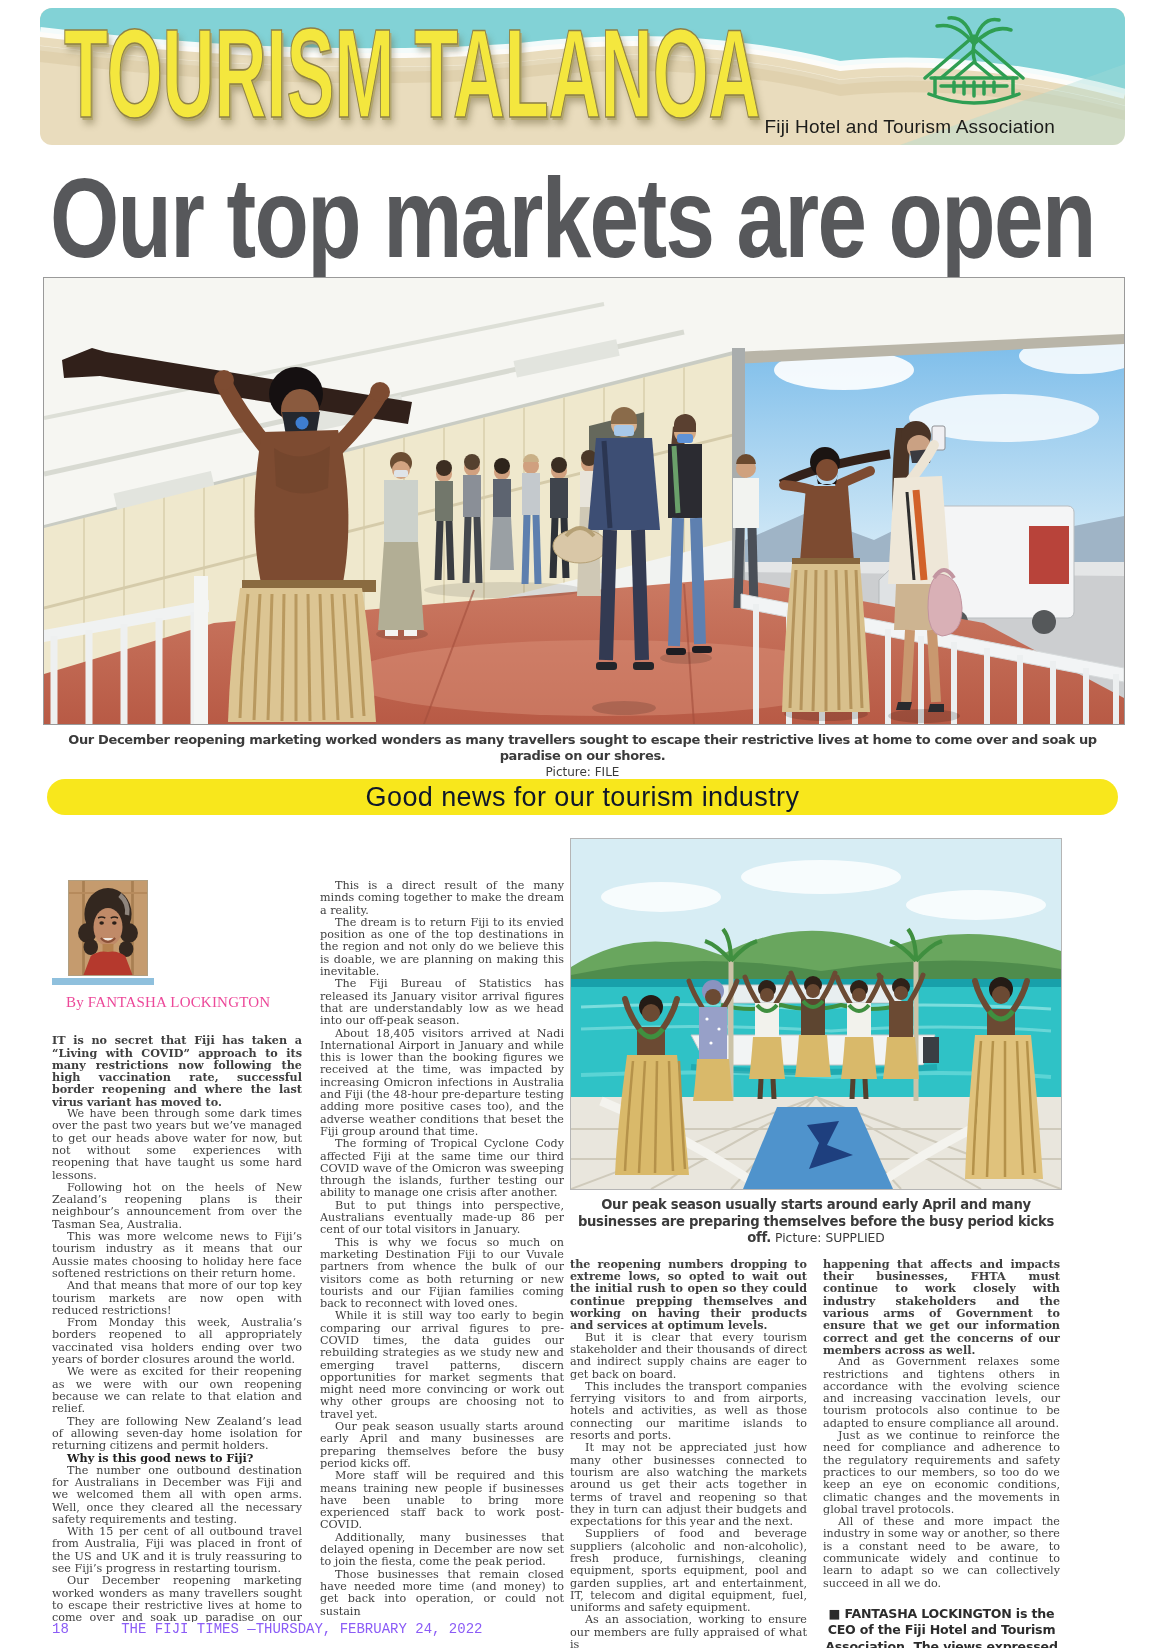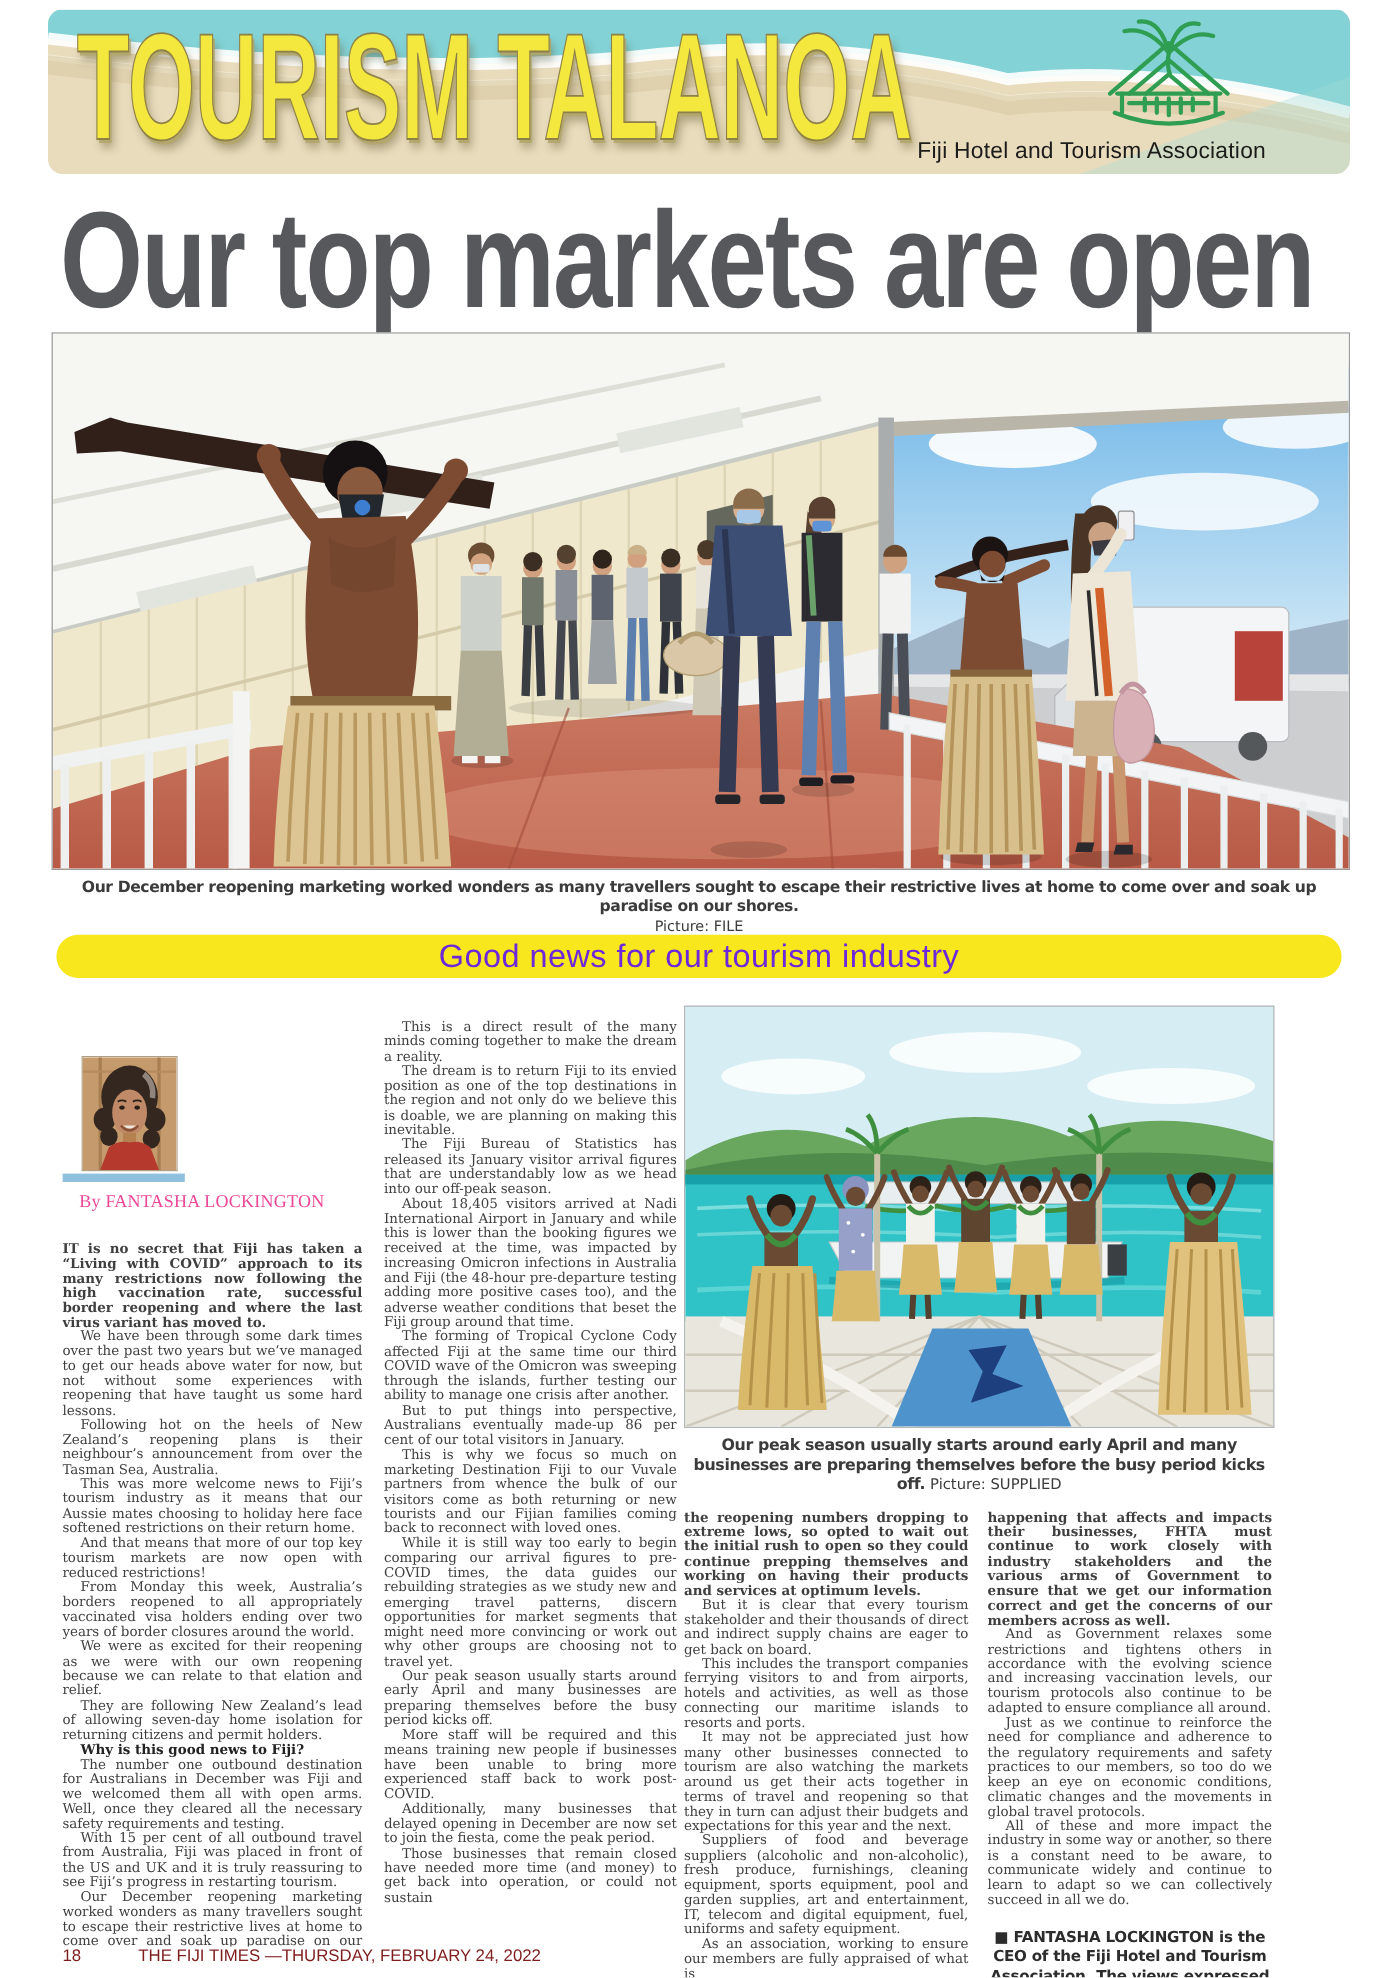--- a/index.html
+++ b/index.html
@@ -27,51 +27,51 @@
   .main-photo svg, .inline-photo svg, .author-photo svg { display:block; width:100%; height:100%; }
 
   .caption-main { position:absolute; left:60px; top:732px; width:1045px; text-align:center;
           font-family:"DejaVu Sans", sans-serif; color:#3b3b3b; }
   .cap-bold { font-weight:700; font-size:13px; letter-spacing:-0.35px; line-height:1.25; }
   .cap-credit { font-weight:400; font-size:12px; margin-top:0; }
 
   
   .section-banner { position:absolute; left:47px; top:779px; width:1071px; height:36px; background:#f8e71c;
           border-radius:18px; display:flex; align-items:center; justify-content:center; }
-  .section-banner span { font-size:27px; color:#6d28d9; letter-spacing:0.4px; }
+  .section-banner span { font-size:27px; color:#0f172a; letter-spacing:0.4px; }
 
   
   .col, .col34 { font-family:"DejaVu Serif", serif; font-size:11.2px; line-height:12.3px;
           text-align:justify; color:#3f3f3f; }
   .col p, .col34 p { margin:0; text-indent:15px; }
   p.subhead { font-weight:700; color:#222; }
   .flush-first p:first-child { text-indent:0;font-weight:bold; }
 
   .col1 { position:absolute; left:52px; top:880px; width:250px; height:742px; overflow:hidden; }
-  .col2 { position:absolute; left:320px; top:850px; width:244px; height:742px; overflow:hidden; }
+  .col2 { position:absolute; left:320px; top:880px; width:244px; height:742px; overflow:hidden; }
 
   .author-photo { position:relative; margin-left:16px; width:78px; height:94px; border:1px solid #b09f82; overflow:hidden; }
   .byline-bar { width:102px; height:7px; background:#8fc0dd; margin-top:2px; }
   .byline { margin:11px 0 0 14px; font-family:Liberation Serif, serif; font-size:15px; color:#ec4899; letter-spacing:0.2px; }
   .paras { margin-top:26px; }
 
   .right-block { position:absolute; left:570px; top:838px; width:492px; }
   .inline-photo { margin:0; width:490px; height:350px; border:1px solid #b5b5b5; overflow:hidden; background:#d7edf4; }
   .caption-inline { margin-top:7px; padding:0 6px; text-align:center; font-family:"DejaVu Sans", sans-serif;
           color:#3b3b3b; font-size:13.2px; line-height:1.26; }
   .caption-inline .cap-b { font-weight:700; letter-spacing:-0.3px; }
   .caption-inline .cap-c { font-weight:400; font-size:12.3px;text-align:center; }
   .cols34 { margin-top:11px; display:flex; gap:16px; height:400px; overflow:hidden; }
   .col3, .col4 { width:237px; }
   .endnote { margin-top:16px; font-family:"DejaVu Sans", sans-serif; font-weight:700; font-size:12.6px;
           line-height:1.3; text-align:center; text-indent:0; color:#2c2c2c; letter-spacing:-0.2px; }
 
   
-  .footer { position:absolute; left:52px; top:1621px; font-family:Liberation Sans, sans-serif;
-          font-size:14px; color:#7f1d1d; }
+  .footer { position:absolute; left:52px; top:1621px; font-family:Liberation Mono, monospace;
+          font-size:14px; color:#8b5cf6; }
   .footer .page-num { margin-right:44px; }
 </style>
 </head>
 <body>
 
 <div class="page">
 
   <header class="masthead">
     <svg class="masthead-bg" viewBox="0 0 1085 137" preserveAspectRatio="none" aria-hidden="true">
       <rect width="1085" height="137" fill="#e9dcbd"></rect>

